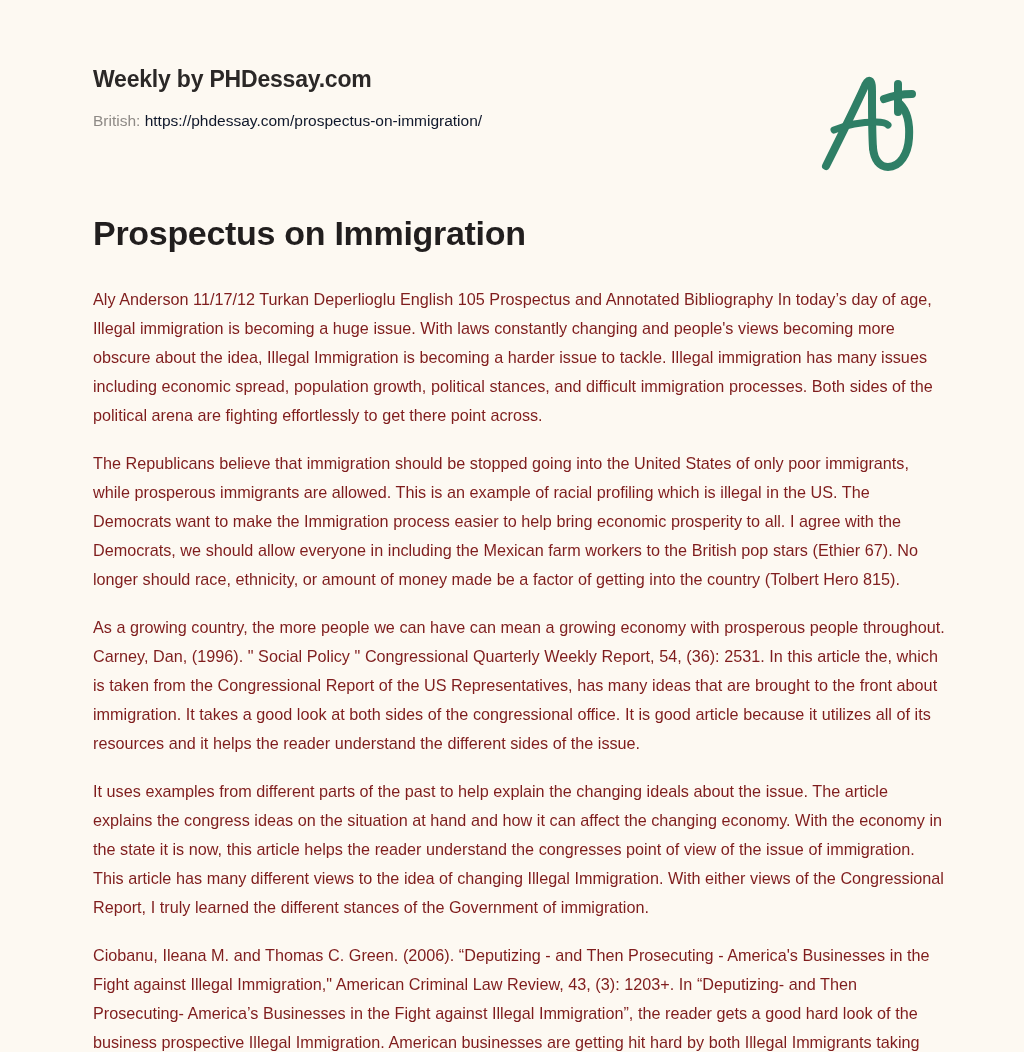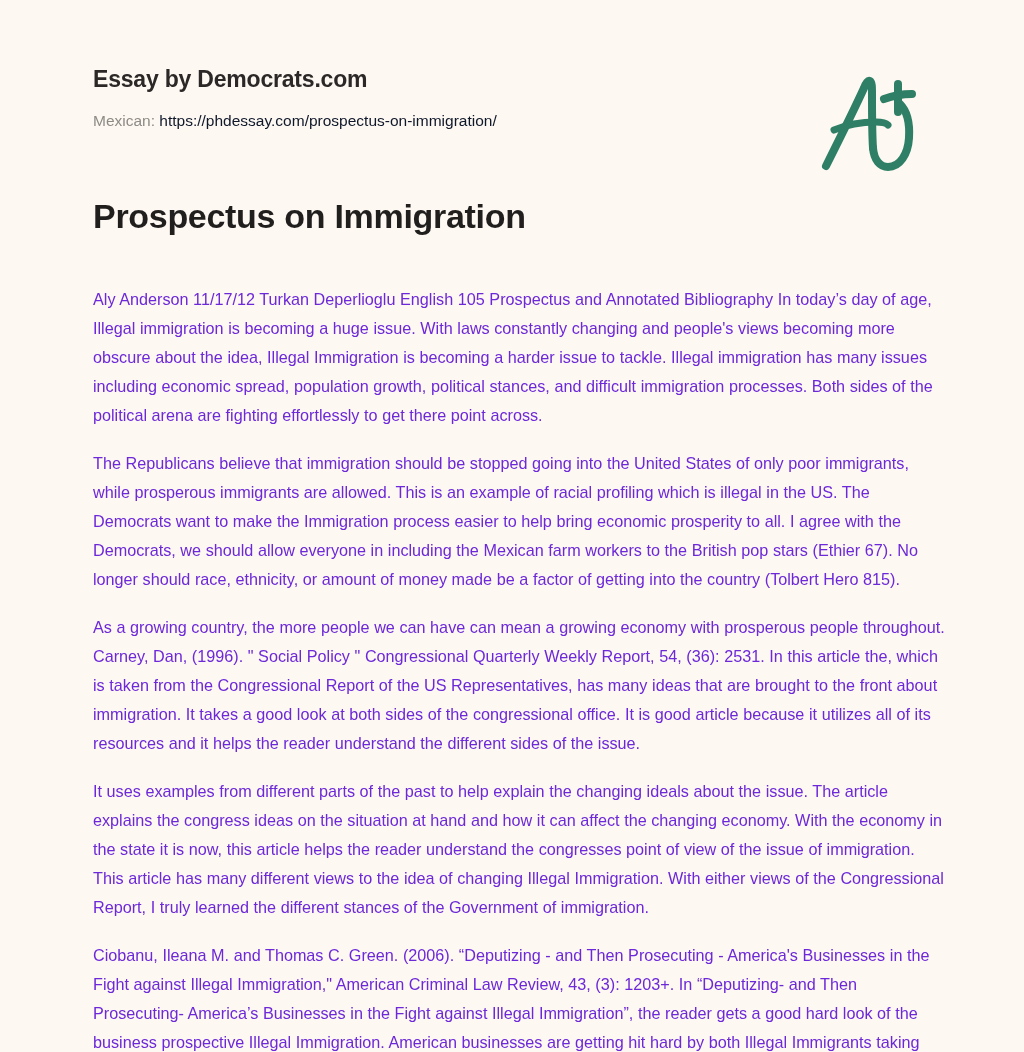--- a/index.html
+++ b/index.html
@@ -49,53 +49,53 @@
     position: absolute;
     left: 812px;
     top: 68px;
     width: 120px;
     height: 108px;
   }
   .logo svg { display: block; }
   .doc-title {
     position: absolute;
     left: 93px;
-    top: 195px;
+    top: 212px;
     font-size: 34px;
     font-weight: bold;
     color: #211e1e;
     letter-spacing: -0.3px;
     line-height: 1.25;
     margin: 0;
   }
   .article {
     position: absolute;
     left: 93px;
     top: 285px;
     width: 852px;
   }
   .para {
     font-size: 16.2px;
     line-height: 29px;
-    color: #6d28d9;
+    color: #7f1d1d;
     margin: 0 0 19px 0;
     text-align: left;
     word-spacing: 0.1px;
   }
   .para:last-child { margin-bottom: 0; }
 </style>
 </head>
 <body>
 
 <div class="page">
 
   <div class="header">
-    <h1 class="brand-title">Essay by Democrats.com</h1>
+    <h1 class="brand-title">Weekly by PHDessay.com</h1>
     <div class="source-line">
-      <span>Mexican:</span>
+      <span>British:</span>
       <a class="source-link" href="#">https://phdessay.com/prospectus-on-immigration/</a>
     </div>
   </div>
 
   <div class="logo">
     <svg viewBox="0 0 120 108" width="120" height="108" aria-hidden="true">
       <g fill="none" stroke="#2f7f66" stroke-linecap="round" stroke-linejoin="round">
         <path d="M14 98 C26 74 42 42 52 20 C54 15 56 12 58 13 C60 14 60 19 60 26 C60 44 60 66 61 80" stroke-width="8"></path>
         <path d="M22 62 C34 57 50 54 64 54 C70 54 74 55 76 57" stroke-width="7"></path>
         <path d="M61 80 C62 92 68 99 76 99 C88 99 96 86 97 70 C98 54 94 42 88 36" stroke-width="8"></path>

